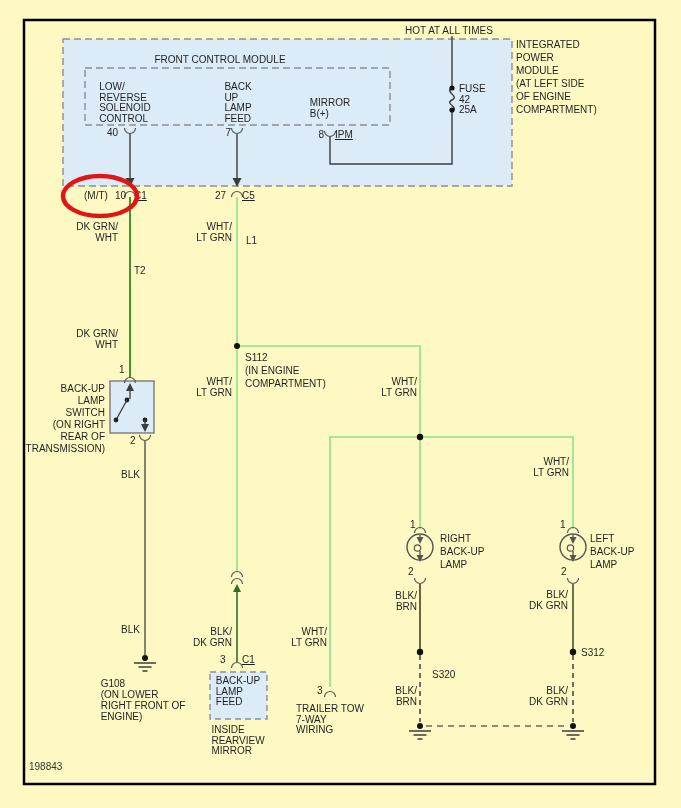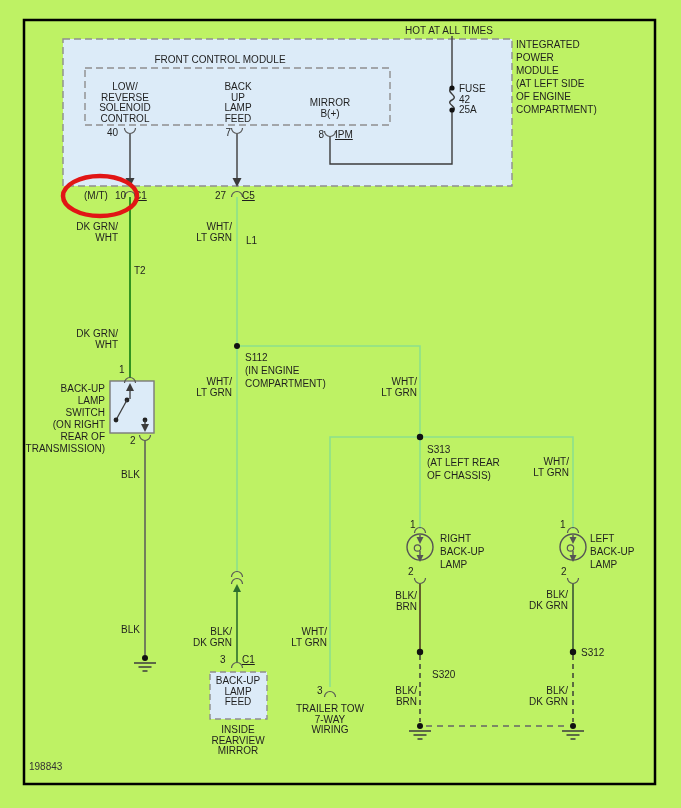--- a/index.html
+++ b/index.html
@@ -1,22 +1,22 @@
 <!DOCTYPE html>
 <html><head>
 <meta charset="utf-8">
 <style>
   html,body{margin:0;padding:0;background:#fff;}
-  .stage{position:relative;width:681px;height:808px;background:#bef264;overflow:hidden;
+  .stage{position:relative;width:681px;height:808px;background:#fef9c3;overflow:hidden;
          font-family:"Liberation Sans",sans-serif;color:#1f1f1f;}
   .stage svg{position:absolute;left:0;top:0;}
   .overlay{pointer-events:none;}
   .lbl{position:absolute;font-size:10px;line-height:11px;white-space:pre-line;}
   .ra{text-align:right;}
-  .ctr{transform:translateX(-50%);text-align:center;}
+  .ctr{transform:translateX(-50%);}
   .ul{text-decoration:underline;}
   .lh10{line-height:10.5px;}
   .lh12{line-height:12px;}
   .lh13{line-height:13px;}
   .code{color:#333;}
 </style>
 </head>
 <body>
 
 <div class="stage">
@@ -181,31 +181,32 @@
   <div class="lbl" style="left:119px;top:364px;">1</div>
   <div class="lbl ra lh12" style="right:576px;top:383px;">BACK-UP
 LAMP
 SWITCH
 (ON RIGHT
 REAR OF
 TRANSMISSION)</div>
   <div class="lbl" style="left:130px;top:435px;">2</div>
   <div class="lbl ra" style="right:541px;top:469px;">BLK</div>
   <div class="lbl ra" style="right:541px;top:624px;">BLK</div>
+  <div class="lbl ctr" style="left:143px;top:678px;">G108
+(ON LOWER
+RIGHT FRONT OF
+ENGINE)</div>
 
   <div class="lbl lh13" style="left:245px;top:351px;">S112
 (IN ENGINE
 COMPARTMENT)</div>
   <div class="lbl ra" style="right:449px;top:376px;">WHT/
 LT GRN</div>
   <div class="lbl ra" style="right:264px;top:376px;">WHT/
 LT GRN</div>
-  <div class="lbl lh13" style="left:427px;top:443px;">S313
-(AT LEFT REAR
-OF CHASSIS)</div>
   <div class="lbl ra" style="right:112px;top:456px;">WHT/
 LT GRN</div>
   <div class="lbl ra" style="right:354px;top:626px;">WHT/
 LT GRN</div>
 
   <div class="lbl" style="left:410px;top:519px;">1</div>
   <div class="lbl lh13" style="left:440px;top:532px;">RIGHT
 BACK-UP
 LAMP</div>
   <div class="lbl" style="left:408px;top:566px;">2</div>

